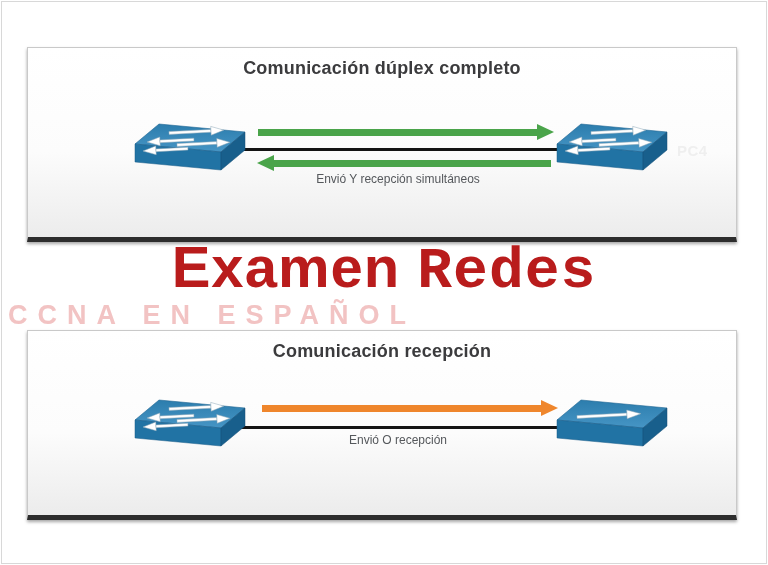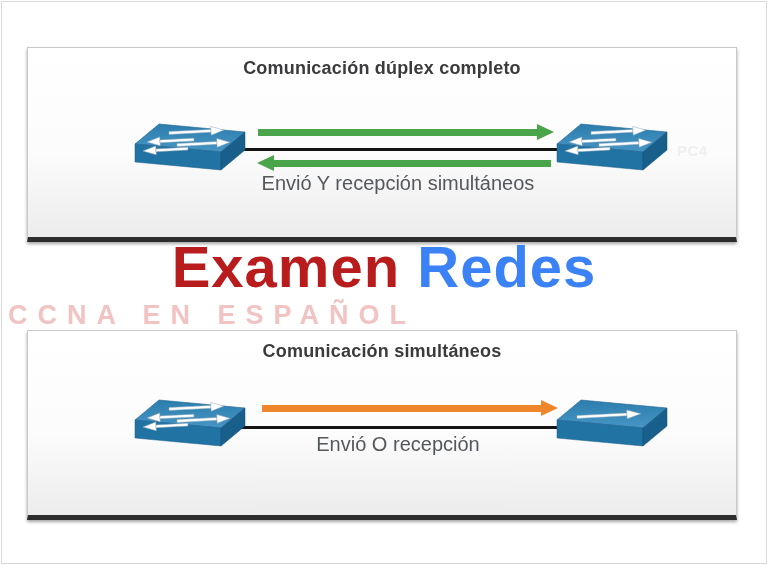--- a/index.html
+++ b/index.html
@@ -34,21 +34,21 @@
   .flow-arrow.left  .shaft{right:0;left:16px;}
   .flow-arrow .head{position:absolute;top:0;width:0;height:0;
     border-top:8.5px solid transparent;border-bottom:8.5px solid transparent;}
   .flow-arrow.right .head{right:0;border-left:17px solid currentColor;}
   .flow-arrow.left  .head{left:0;border-right:17px solid currentColor;}
   .arrow-send{left:230px;top:76px;width:296px;}
   .arrow-recv{left:229px;top:107px;width:294px;}
   .arrow-half{left:234px;top:69px;width:296px;}
   .caption{
     position:absolute;left:0;right:0;text-align:center;
-    font-size:20px;color:#55585c;padding-left:32px;
+    font-size:12px;color:#55585c;padding-left:32px;
   }
   .panel-1 .caption{top:124px;}
   .panel-2 .caption{top:102px;}
   .pc-label{
     position:absolute;left:649px;top:94px;font-size:15px;font-weight:bold;
     color:#efefef;letter-spacing:0.5px;
   }
   .watermark-main{
     position:absolute;top:238px;left:0;right:0;text-align:center;margin:0;
     font-size:58px;font-weight:bold;letter-spacing:1px;line-height:1;
@@ -126,25 +126,25 @@
   <div class="flow-arrow left arrow-recv" style="color: rgb(74, 164, 74);">
     <div class="shaft"></div>
     <div class="head"></div>
   </div>
 
   <div class="caption">Envió Y recepción simultáneos</div>
 
   <div class="pc-label">PC4</div>
 </section>
 
-<p class="watermark-main"><span style="color: #b91c1c;">Examen</span> <span style="color: #3b82f6;">Redes</span></p>
+<p class="watermark-main"><span style="color: #b91c1c;">Examen</span> <span style="color: #b91c1c; font-family: Liberation Mono, monospace;">Redes</span></p>
 <p class="watermark-sub" style="color: rgb(242, 195, 195);">CCNA EN ESPAÑOL</p>
 
 <section class="panel panel-2">
-  <h2 class="panel-title">Comunicación simultáneos</h2>
+  <h2 class="panel-title">Comunicación recepción</h2>
 
   <div class="cable"></div>
 
   <svg class="switch sw-left" viewBox="0 0 114 62">
       <use href="#sw4"></use>
     </svg>
   <svg class="switch sw-right" viewBox="0 0 114 62">
       <use href="#sw1"></use>
     </svg>
 

